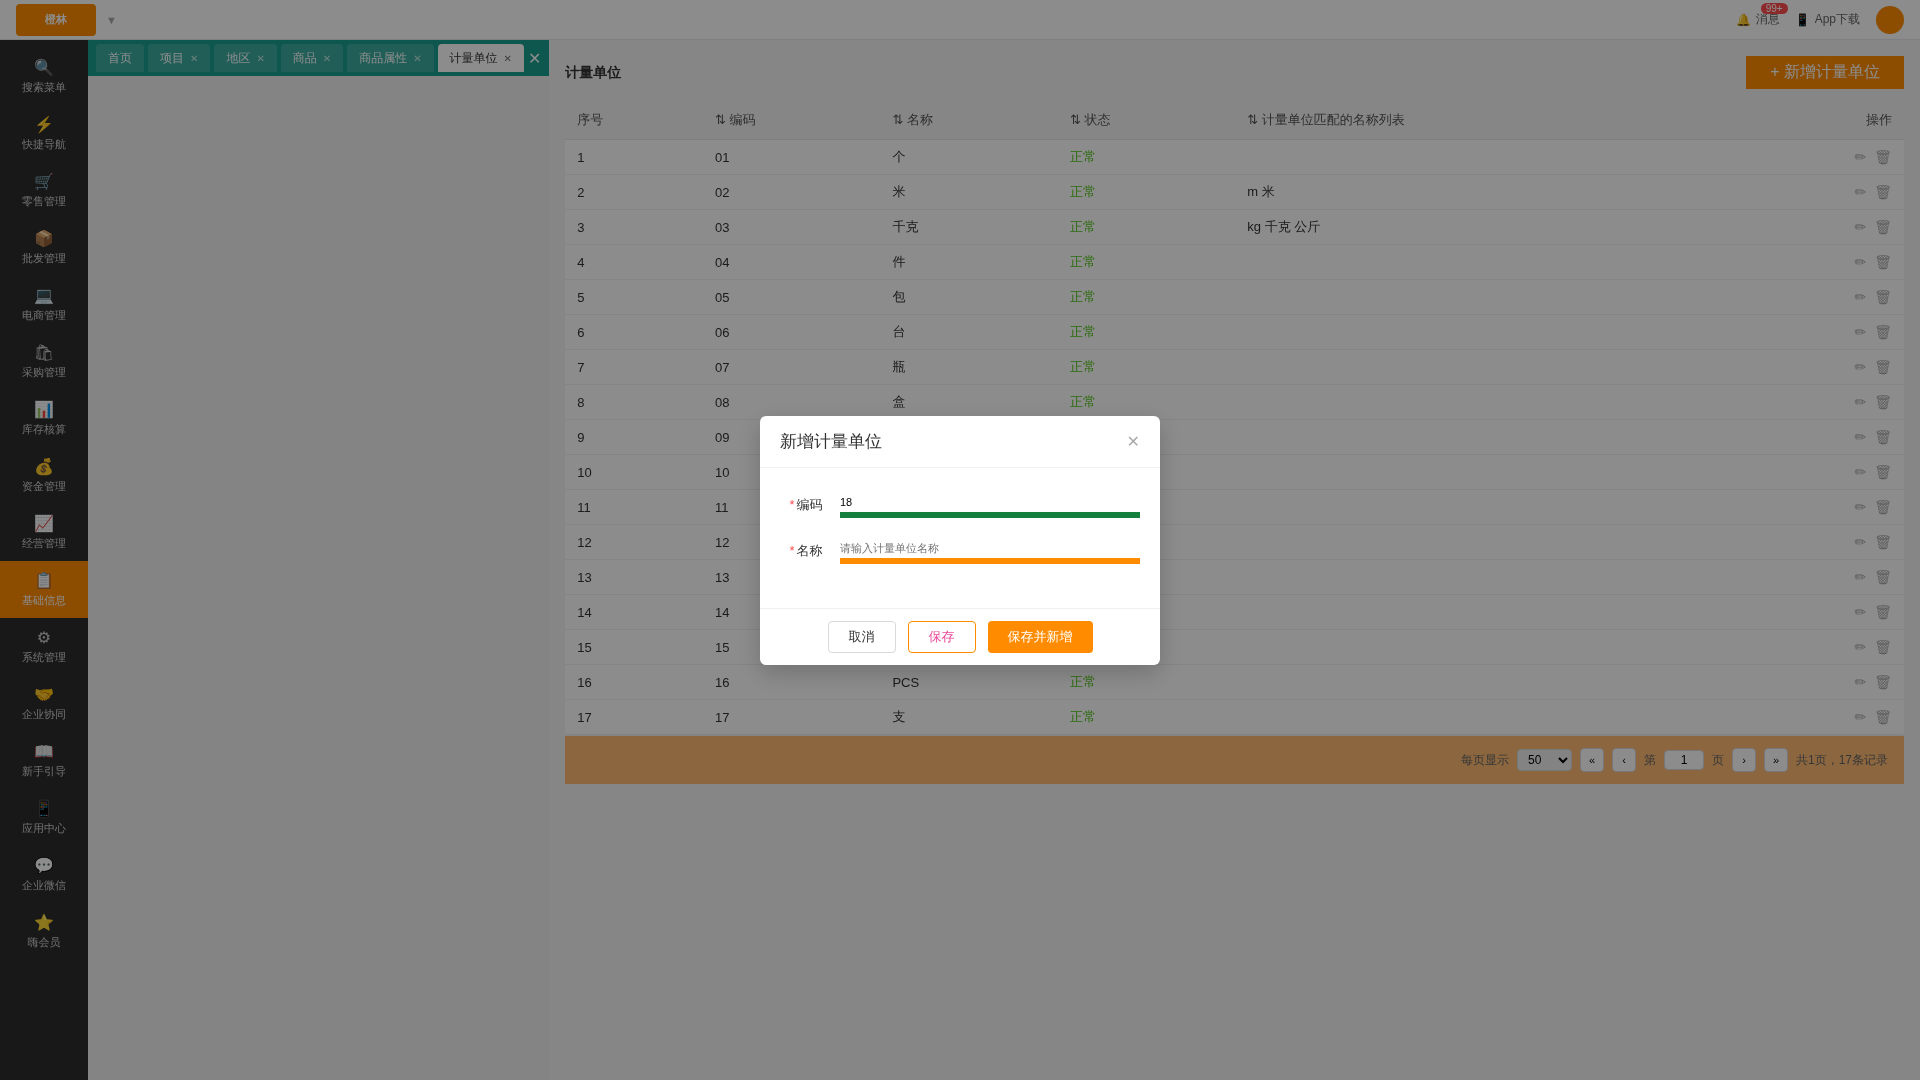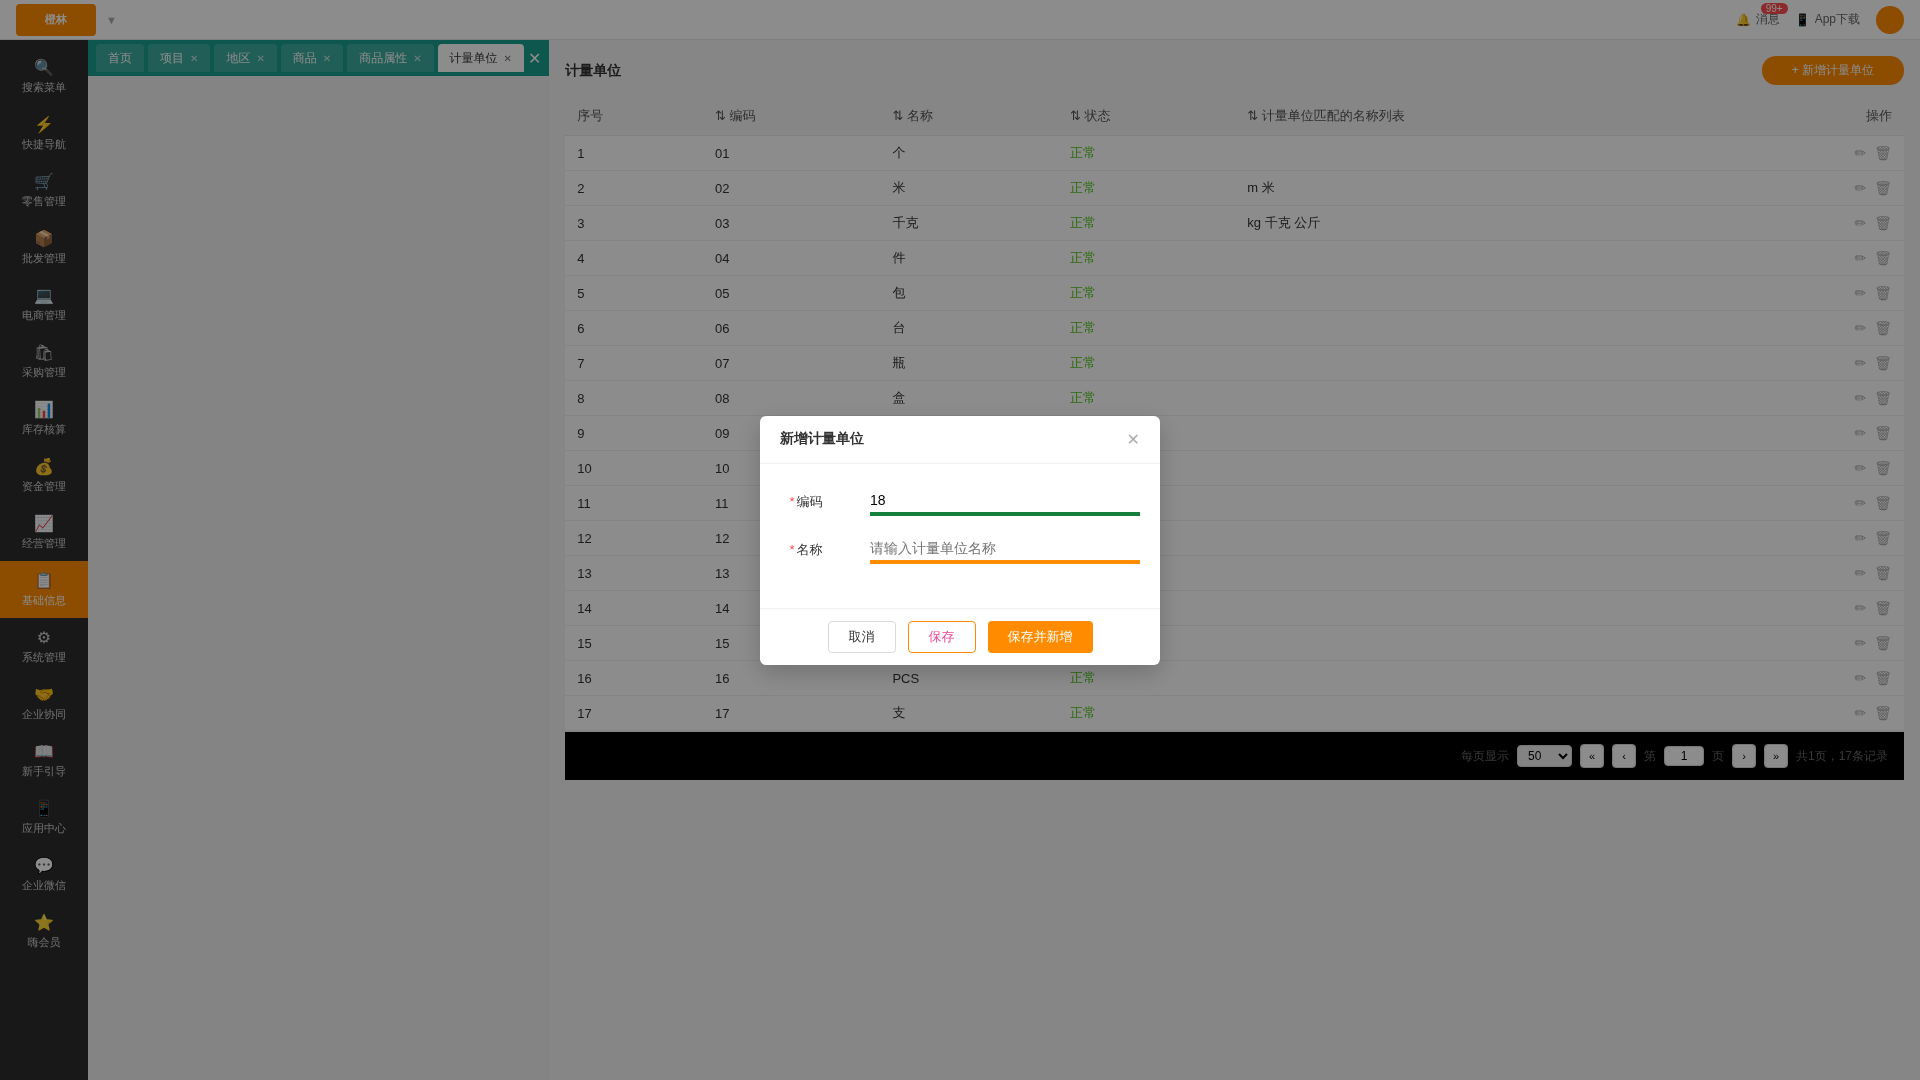--- a/index.html
+++ b/index.html
@@ -33,49 +33,49 @@
     .tab-item.active { background: #fff; color: #333; }
     .tab-close { font-size: 10px; cursor: pointer; opacity: 0.7; }
     .tab-bar-close { margin-left: auto; color: #fff; cursor: pointer; font-size: 16px; }
 
     
     .page-content { flex: 1; background: #f5f5f5; padding: 16px; overflow: auto; position: relative; }
 
     
     .page-header { display: flex; align-items: center; justify-content: space-between; margin-bottom: 12px; }
     .page-title { font-size: 14px; font-weight: bold; color: #333; }
-    .add-btn { background: #ff8c00; color: #fff; border: none; border-radius: 14px; padding: 6px 30px; font-size: 12px; cursor: pointer; }
+    .add-btn { background: #ff8c00; color: #fff; border: none; border-radius: 0; padding: 6px 24px; font-size: 16px; cursor: pointer; }
 
     
     .table-container { background: #fff; border-radius: 4px; overflow: hidden; }
     table { width: 100%; border-collapse: collapse; font-size: 13px; }
     thead tr { background: #f5f5f5; }
     th { padding: 10px 12px; text-align: left; font-weight: 500; color: #555; border-bottom: 1px solid #e8e8e8; white-space: nowrap; }
     td { padding: 8px 12px; border-bottom: 1px solid #f0f0f0; color: #333; }
     .status-normal { color: #52c41a; }
     .action-btns { display: flex; gap: 8px; }
     .action-btn { cursor: pointer; color: #aaa; font-size: 14px; }
 
     
-    .pagination { display: flex; align-items: center; justify-content: flex-end; padding: 12px 16px; gap: 8px; font-size: 12px; color: #666; background: #000000; border-top: 1px solid #f0f0f0; }
+    .pagination { display: flex; align-items: center; justify-content: flex-end; padding: 12px 16px; gap: 8px; font-size: 12px; color: #666; background: #fdba74; border-top: 1px solid #f0f0f0; }
     .page-size-select { border: 1px solid #d9d9d9; border-radius: 4px; padding: 2px 6px; font-size: 12px; }
     .page-btn { width: 24px; height: 24px; border: 1px solid #d9d9d9; border-radius: 4px; background: #fff; cursor: pointer; display: flex; align-items: center; justify-content: center; font-size: 11px; }
     .page-input { width: 40px; border: 1px solid #d9d9d9; border-radius: 4px; padding: 2px 4px; text-align: center; font-size: 12px; }
 
     
     .modal-overlay { position: fixed; top: 0; left: 0; width: 100%; height: 100%; background: rgba(0,0,0,0.45); z-index: 1000; display: flex; align-items: center; justify-content: center; }
     .modal { background: #fff; border-radius: 6px; width: 400px; box-shadow: 0 8px 24px rgba(0,0,0,0.2); overflow: hidden; }
     .modal-header { padding: 14px 20px; border-bottom: 1px solid #f0f0f0; display: flex; align-items: center; justify-content: space-between; }
-    .modal-title { font-size: 14px; font-weight: bold; color: #333; }
+    .modal-title { font-size: 17px; font-weight: normal; color: #333; }
     .modal-close { cursor: pointer; color: #aaa; font-size: 16px; }
     .modal-body { padding: 24px 20px; }
     .form-item { display: flex; align-items: center; margin-bottom: 20px; }
     .form-label { width: 60px; text-align: center; font-size: 13px; color: #333; padding-right: 8px; }
     .form-label.required::before { content: '*'; color: #ff4d4f; margin-right: 2px; }
-    .form-input { flex: 1; border: none; border-bottom: 4px solid #15803d; padding: 4px 0; font-size: 14px; outline: none; margin-left: 30px; }
+    .form-input { flex: 1; border: none; border-bottom: 6px solid #15803d; padding: 4px 0; font-size: 11px; outline: none; }
     .form-input.highlighted { border-bottom-color: #ff8c00; }
     .modal-footer { padding: 12px 20px; display: flex; justify-content: center; gap: 12px; border-top: 1px solid #f0f0f0; }
     .btn-cancel { border: 1px solid #d9d9d9; background: #fff; color: #333; border-radius: 4px; padding: 6px 20px; cursor: pointer; font-size: 13px; }
     .btn-save { border: none; background: #fff; color: #ec4899; border: 1px solid #ff8c00; border-radius: 4px; padding: 6px 20px; cursor: pointer; font-size: 13px; }
     .btn-save-new { border: none; background: #ff8c00; color: #fff; border-radius: 4px; padding: 6px 20px; cursor: pointer; font-size: 13px; }
   </style>
 </head>
 <body>
 
 <div class="top-bar">

